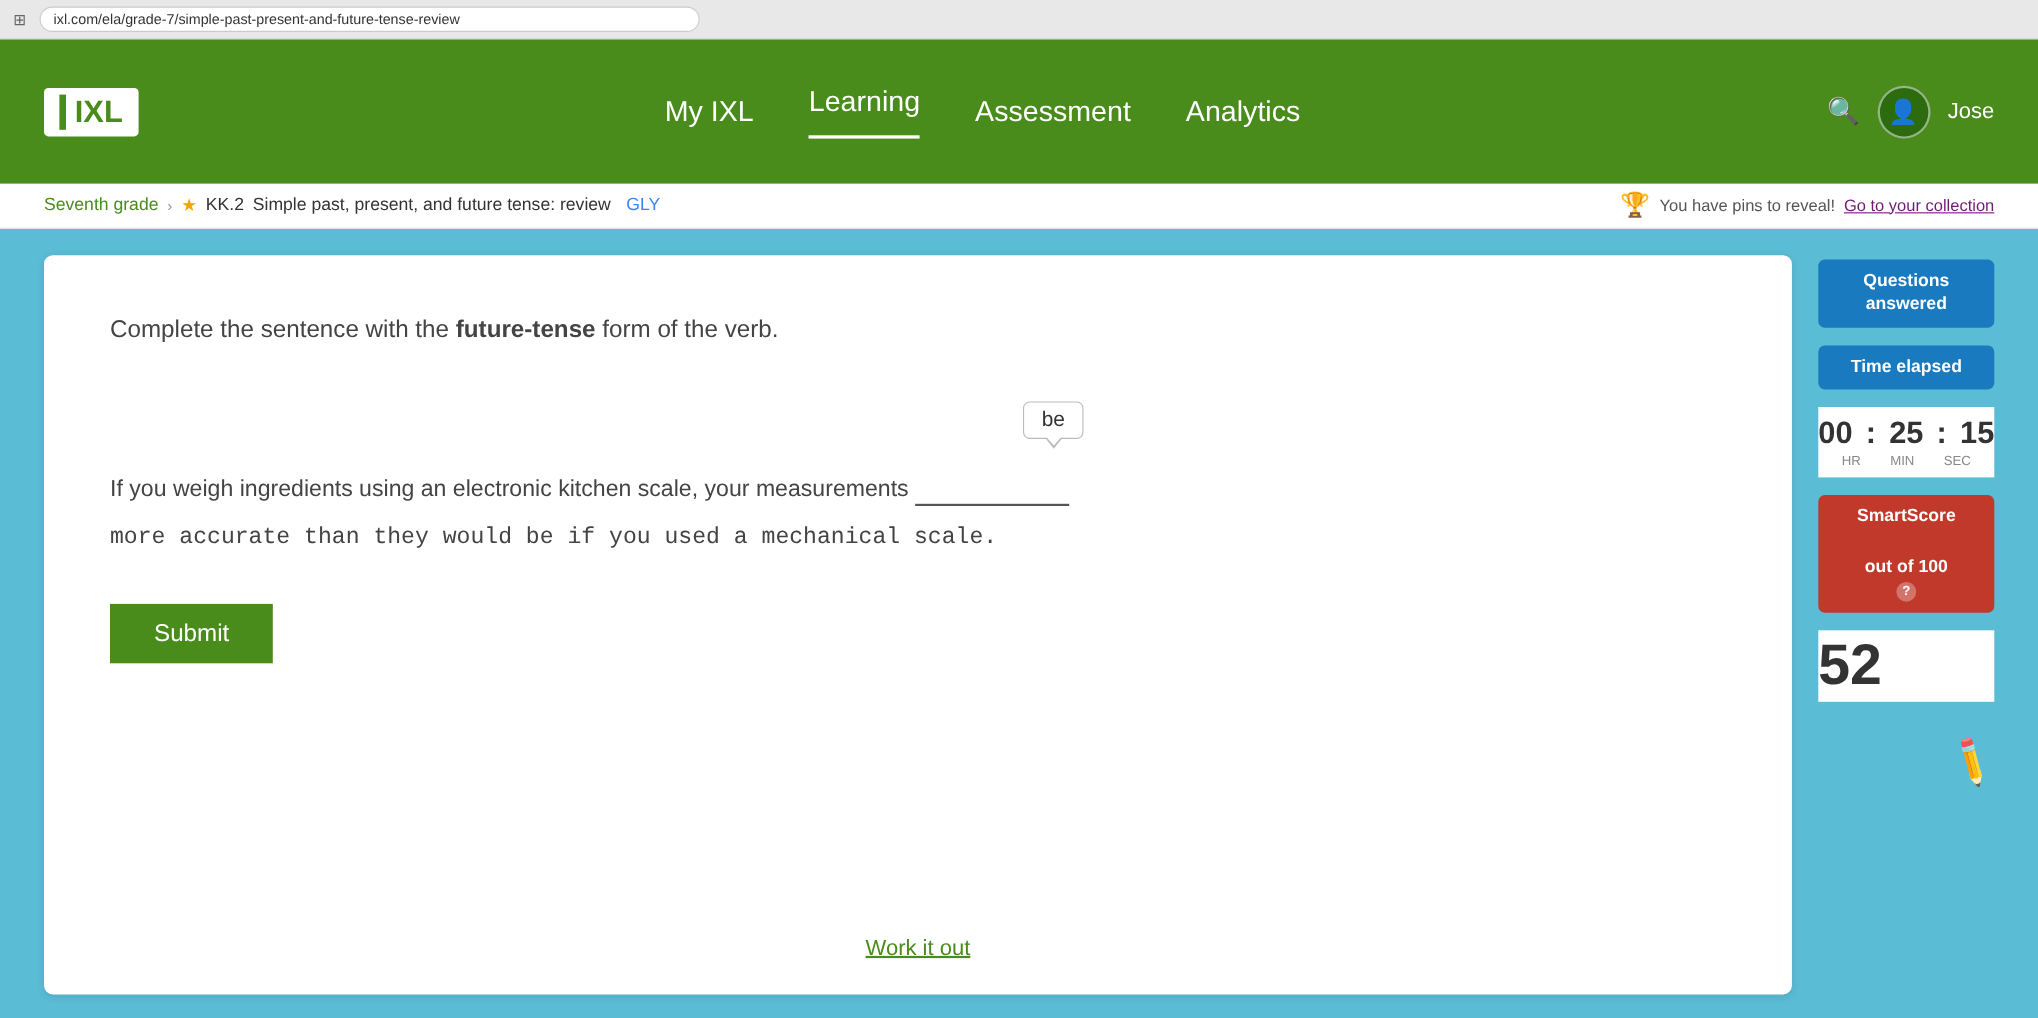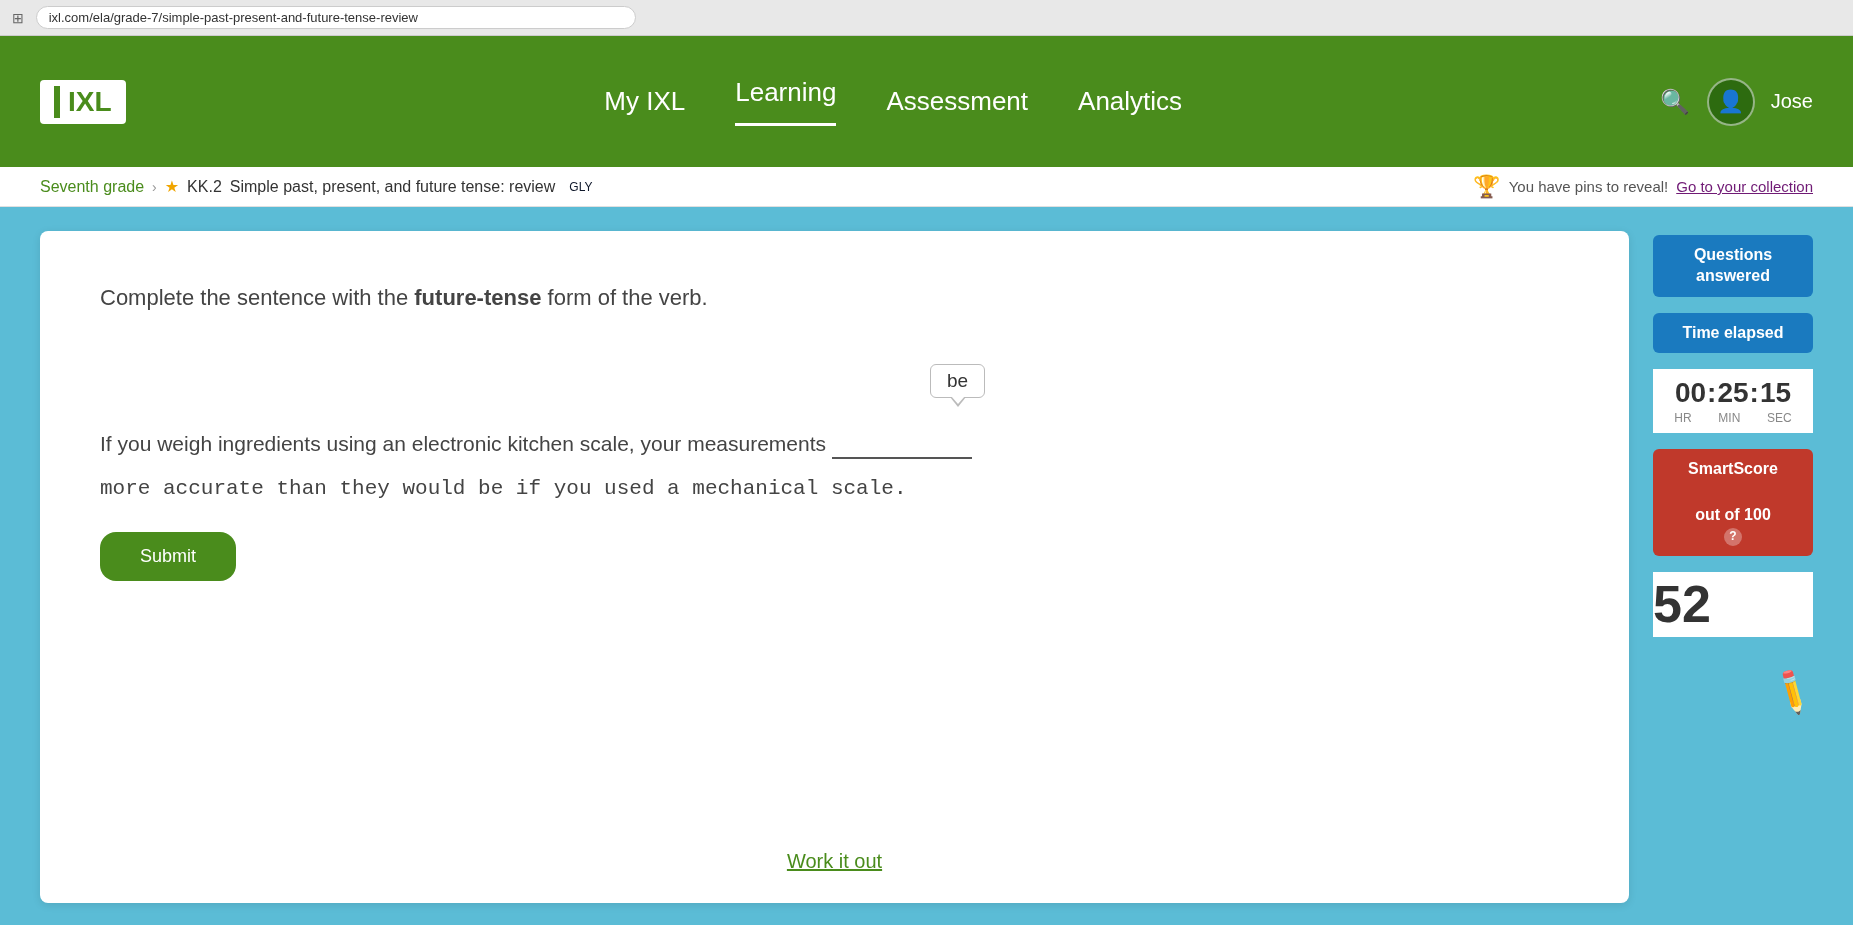--- a/index.html
+++ b/index.html
@@ -127,22 +127,22 @@
     }
     .breadcrumb-star {
       color: #f0a500;
       font-size: 16px;
     }
     .breadcrumb-skill {
       color: #333;
       font-weight: 500;
     }
     .breadcrumb-code {
-      color: #0f172a;
-      font-size: 12px;
+      color: #3b82f6;
+      font-size: 16px;
       margin-left: 6px;
     }
     .pins-notice {
       position: absolute;
       right: 40px;
       top: 50%;
       transform: translateY(-50%);
       display: flex;
       align-items: center;
       gap: 8px;
@@ -207,25 +207,25 @@
     .sentence-line2 {
       font-size: 22px;
       color: #444;
       margin-top: 8px;
       font-family: Liberation Mono, monospace;
     }
     .submit-btn {
       background: #4a8c1c;
       color: white;
       border: none;
-      border-radius: 16px;
+      border-radius: 0;
       padding: 14px 40px;
-      font-size: 18px;
-      cursor: pointer;
-      margin-top: 32px;
+      font-size: 22px;
+      cursor: pointer;
+      margin-top: 48px;
     }
     .work-it-out {
       position: absolute;
       bottom: 30px;
       left: 50%;
       transform: translateX(-50%);
       color: #4a8c1c;
       font-size: 20px;
       cursor: pointer;
       text-decoration: underline;
@@ -268,21 +268,21 @@
       line-height: 1.3;
       font-weight: 600;
     }
     .time-display {
       background: white;
       padding: 8px 0;
       text-align: center;
     }
     .time-digits {
       display: flex;
-      justify-content: center;
+      justify-content: space-between;
       gap: 1px;
     }
     .time-digit {
       font-size: 28px;
       font-weight: 700;
       color: #333;
     }
     .time-labels {
       display: flex;
       justify-content: space-around;

